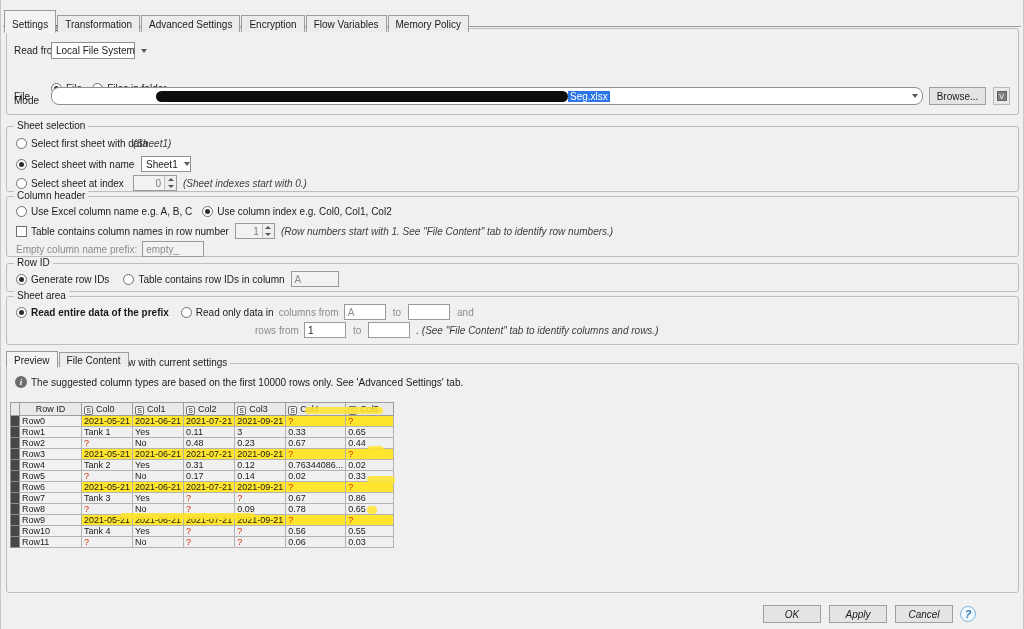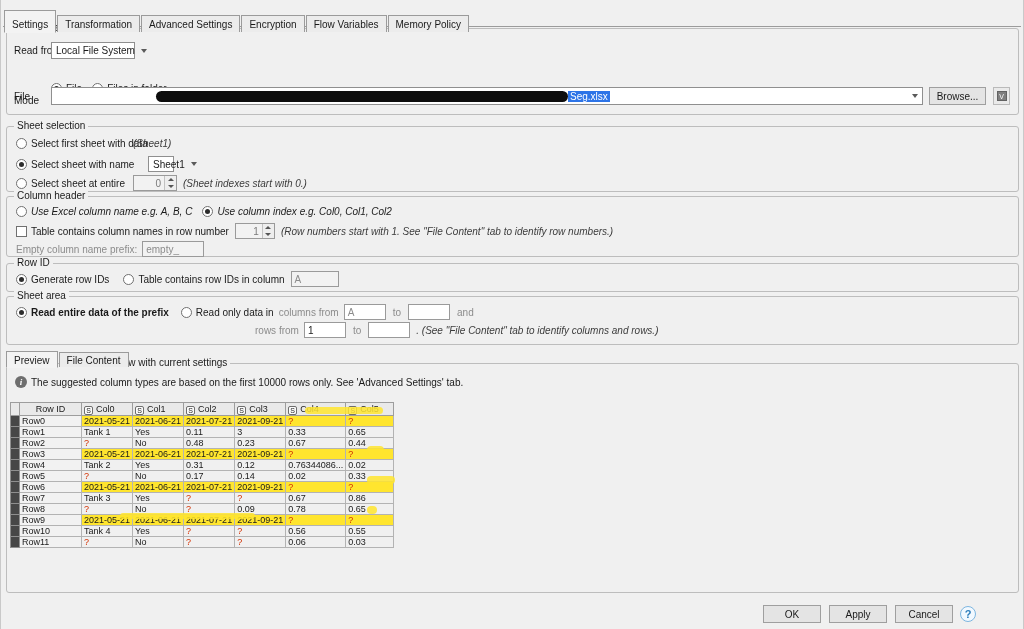--- a/index.html
+++ b/index.html
@@ -61,21 +61,21 @@
   td.handle { background:#474747; border-color:#8f8f8f; }
   th.rowid-h { width:62px; text-align:center; }
   td.rowid { background:#f2f2f2; }
   th.col-h, td { width:48px; }
   .s-icon { display:inline-block; width:9px; height:9px; border:1px solid #6e6e6e; border-radius:2px; background:#fcfcfc; font-size:7px; line-height:8px; text-align:center; margin-right:3px; vertical-align:-1px; }
   td.missing { color:var(--missing); }
   td.hl { background:var(--hl); }
   .streak { position:absolute; background:var(--hl); opacity:.85; border-radius:4px; pointer-events:none; }
 
   
-  #footer { position:absolute; right:47px; bottom:6px; display:flex; align-items:center; }
+  #footer { position:absolute; right:47px; bottom:6px; display:flex; align-items:center;font-style:italic; }
   #footer .btn { width:58px; margin-left:8px; }
   #help-btn { width:16px; height:16px; border-radius:50%; border:1px solid #7db6e0; background:#f2f9ff; color:#2c7dbb; font-weight:bold; font-size:11px; display:flex; align-items:center; justify-content:center; margin-left:7px; }
 </style>
 </head>
 <body>
 
 <div id="dialog">
 
   <div id="main-tabs">
       <div class="tab active">Settings</div>
@@ -98,21 +98,21 @@
     </div>
     <div class="row" style="left:7px; top:41px;">
       <span style="width:37px;margin-top:25px;">Mode</span>
       <span class="radio on"></span>
       <span class="lbl">File</span>
       <span class="radio" style="margin-left:10px;"></span>
       <span class="lbl">Files in folder</span>
     </div>
     <div class="row" style="left:7px; top:58px; right:8px;">
       <span style="width:37px;">File</span>
-      <div class="combo" id="file-field" style="flex:1; height:18px;">
+      <div class="combo" id="file-field" style="flex:1; height:18px;border-radius:8px;">
         <span class="cv" style="display:flex; align-items:center;">
           <span id="redact"></span>
             <span id="file-sel">Seg.xlsx</span>
         </span>
         <span class="dd-arrow"></span>
       </div>
       <div class="btn" style="margin-left:6px; width:57px;">Browse...</div>
       <div id="var-btn">
           <span class="vbox">V</span>
         </div>
@@ -122,46 +122,46 @@
   <div class="gb" style="top:126px; height:66px;">
     <span class="gb-title">Sheet selection</span>
     <div class="row" style="left:9px; top:11px;">
       <span class="radio"></span>
       <span class="lbl" style="width:96px;">Select first sheet with data</span>
       <span class="note">(Sheet1)</span>
     </div>
     <div class="row" style="left:9px; top:29px;">
       <span class="radio on"></span>
       <span class="lbl" style="width:96px;">Select sheet with name</span>
-      <div class="combo" style="width:26px; height:16px; margin-left:21px;">
+      <div class="combo" style="width:50px; height:16px; margin-left:14px;">
         <span class="cv">Sheet1</span>
         <span class="dd-arrow"></span>
       </div>
     </div>
     <div class="row" style="left:9px; top:48px;">
       <span class="radio"></span>
-      <span class="lbl" style="width:96px;">Select sheet at entire</span>
+      <span class="lbl" style="width:96px;">Select sheet at index</span>
       <div class="spin" style="width:44px; margin-left:6px; background:#f2f2f2;">
         <span class="sv">0</span>
         <span class="arrows">
             <div>
               <span class="tri-up"></span>
             </div>
             <div>
               <span class="tri-dn"></span>
             </div>
           </span>
       </div>
       <span class="note">(Sheet indexes start with 0.)</span>
     </div>
   </div>
 
   <div class="gb" style="top:196px; height:61px;">
     <span class="gb-title">Column header</span>
-    <div class="row" style="left:9px; top:9px;font-style:italic;">
+    <div class="row" style="left:9px; top:9px;">
       <span class="radio"></span>
       <span class="lbl">Use Excel column name e.g. A, B, C</span>
       <span class="radio on" style="margin-left:10px;"></span>
       <span class="lbl">Use column index e.g. Col0, Col1, Col2</span>
     </div>
     <div class="row" style="left:9px; top:26px;">
       <span class="chk"></span>
       <span class="lbl">Table contains column names in row number</span>
       <div class="spin" style="width:40px; margin-left:6px; background:#f2f2f2;">
         <span class="sv">1</span>

